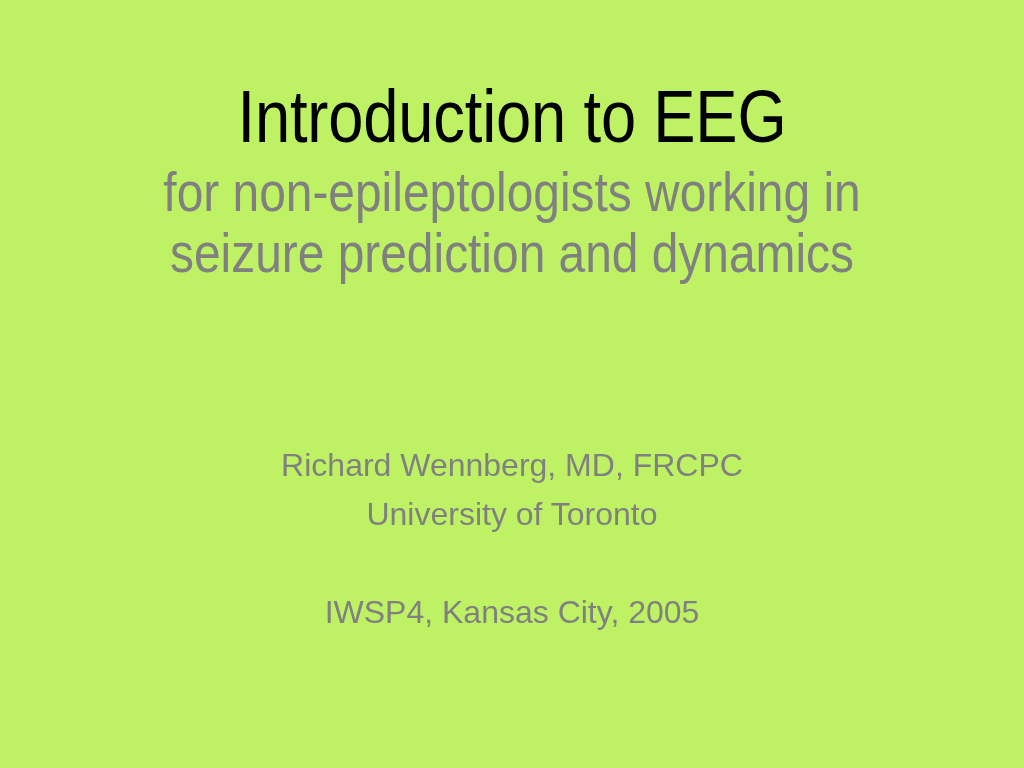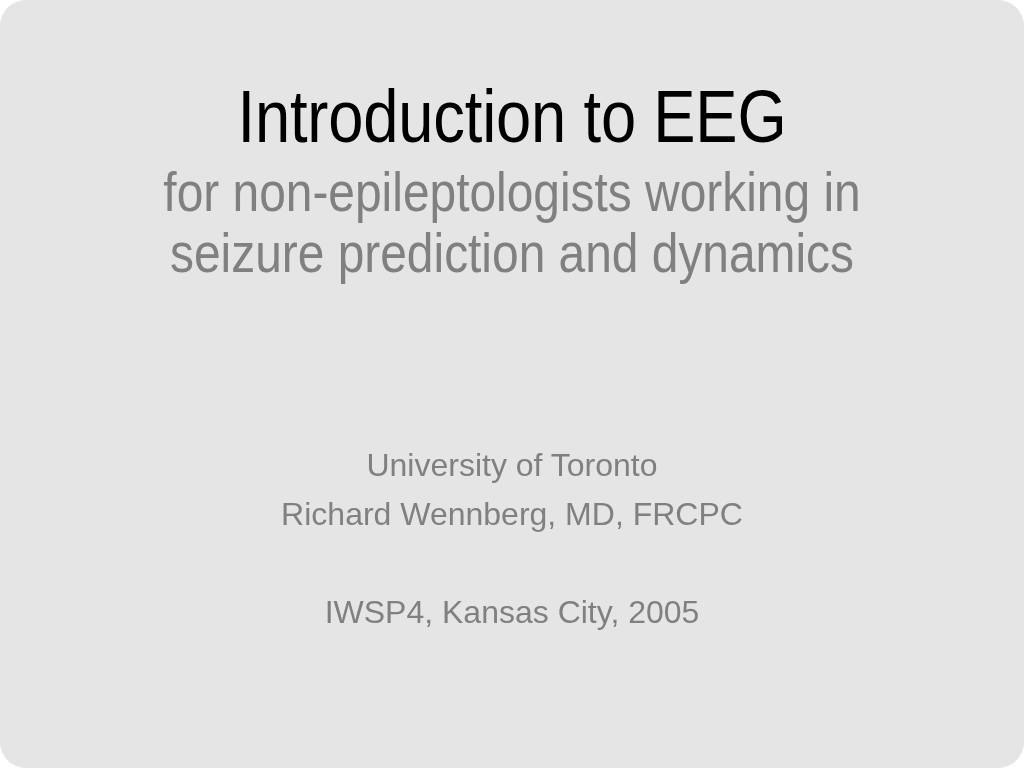--- a/index.html
+++ b/index.html
@@ -6,24 +6,23 @@
   html, body {
     margin: 0;
     padding: 0;
     background: #ffffff;
   }
 
   .slide {
     position: relative;
     width: 1024px;
     height: 768px;
-    background: #e5e5e5;
+    background: #bef264;
     overflow: hidden;
     font-family: "Liberation Sans", "DejaVu Sans", sans-serif;
-    border-radius: 26px;
     -webkit-font-smoothing: antialiased;
   }
 
   
   .title-block {
     position: absolute;
     left: 60px;
     top: 78px;
     width: 904px;
     text-align: center;
@@ -90,19 +89,19 @@
   <div class="title-block">
     <h1 class="slide-title">Introduction to EEG</h1>
 
     <div class="slide-subtitle">
       <span class="subtitle-line">for non-epileptologists working in</span>
       <span class="subtitle-line">seizure prediction and dynamics</span>
     </div>
   </div>
 
   <div class="body-block">
+    <span class="body-line">Richard Wennberg, MD, FRCPC</span>
     <span class="body-line">University of Toronto</span>
-    <span class="body-line">Richard Wennberg, MD, FRCPC</span>
     <span class="body-line spacer"></span>
     <span class="body-line">IWSP4, Kansas City, 2005</span>
   </div>
 
 </div>
 
 </body></html>

